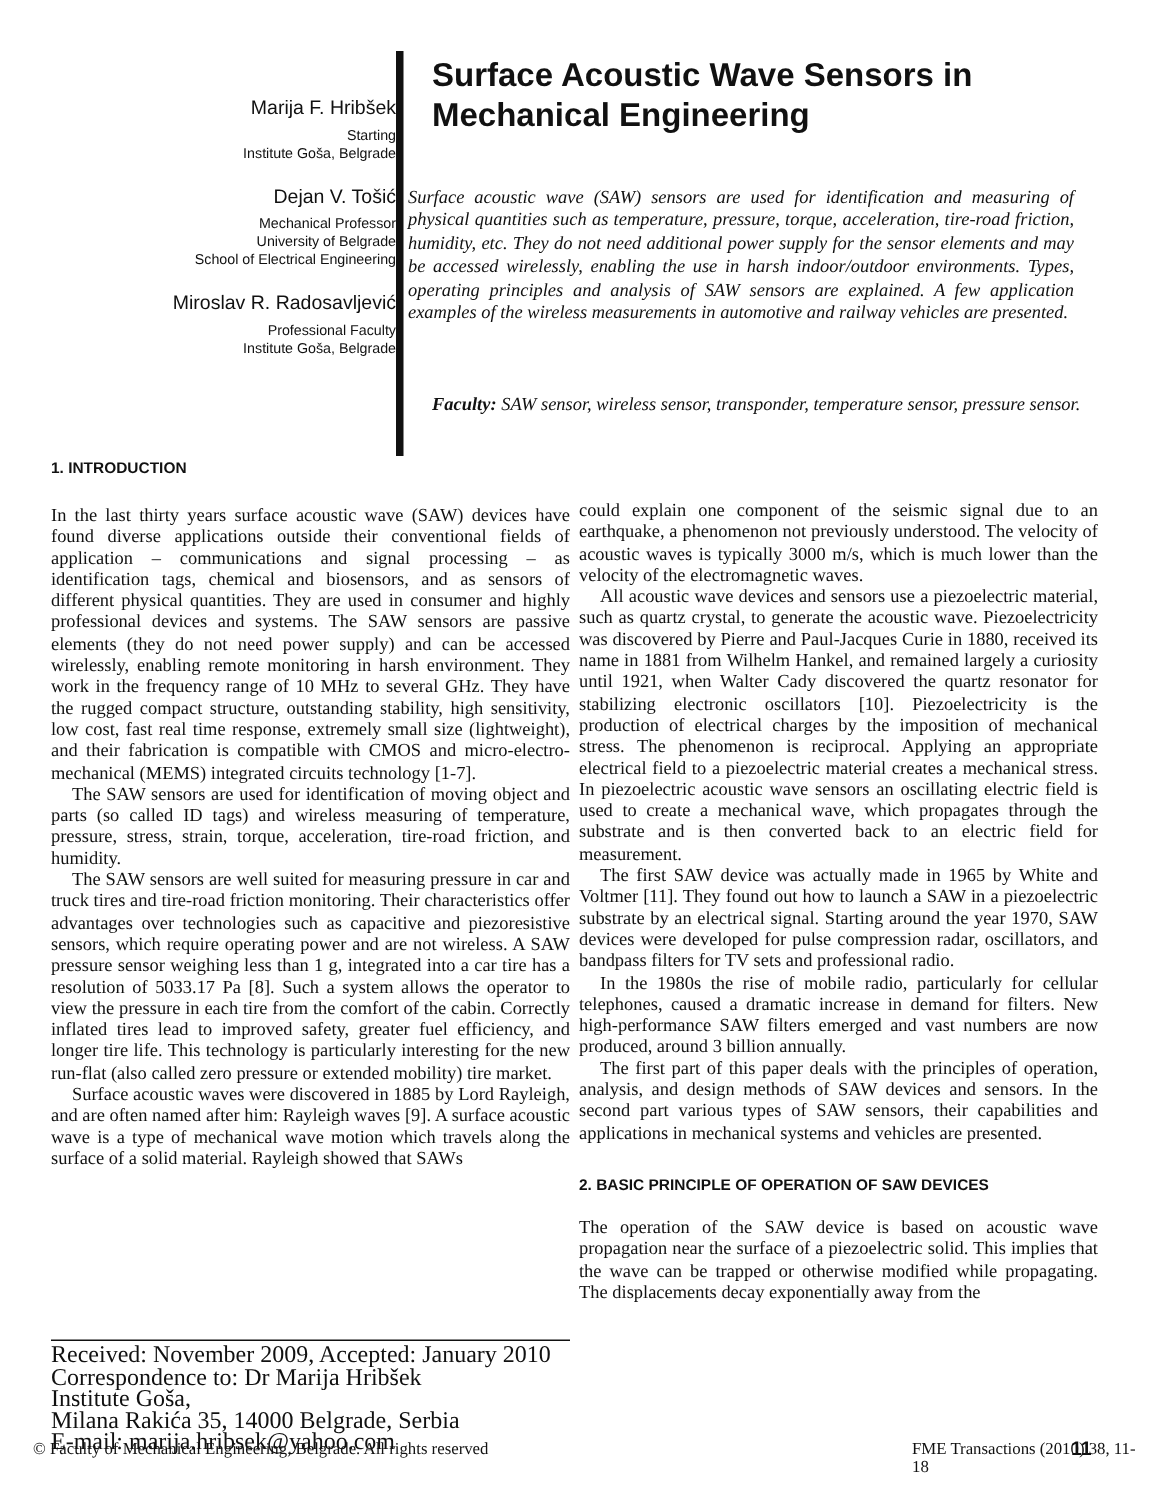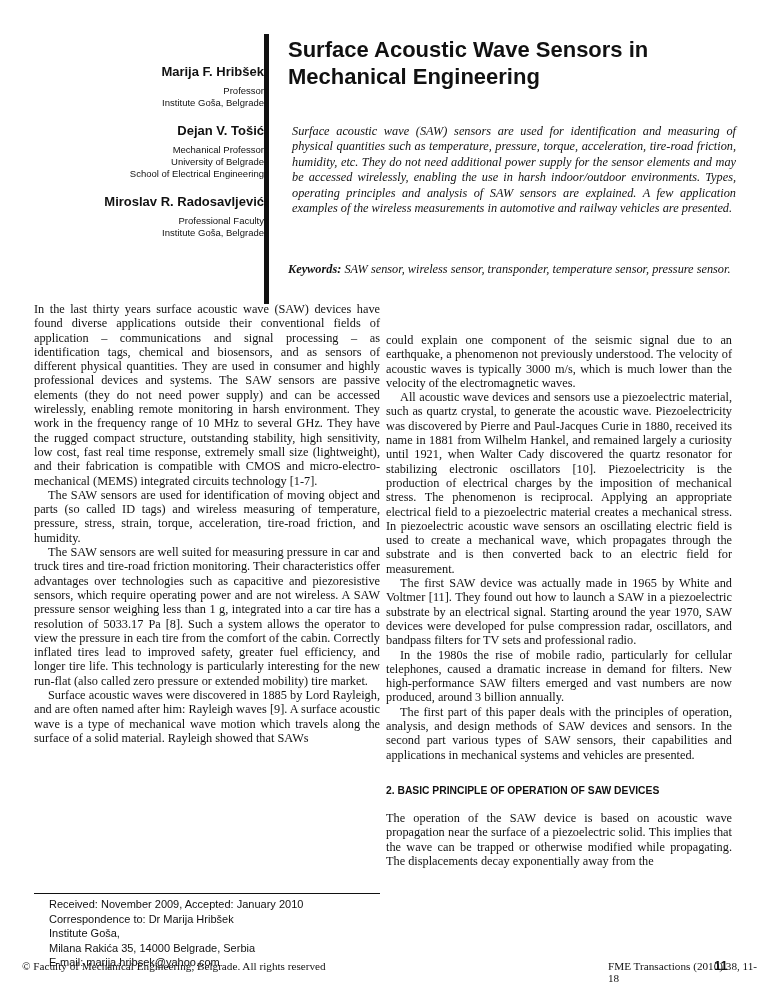--- a/index.html
+++ b/index.html
@@ -1,76 +1,77 @@
 <!DOCTYPE html>
 <html><head>
 <meta charset="utf-8">
 <style>
   html, body { margin: 0; padding: 0; background: #ffffff; }
   body { width: 768px; height: 994px; position: relative; overflow: hidden; color: #111; }
 
   
   .authors { position: absolute; left: 30px; top: 64px; width: 234px; text-align: right; }
-  .author-name { font-family: "Liberation Sans", sans-serif; font-weight: bold; font-size: 13px; margin: 0 0 6px 0; }
+  .author-name { font-family: "Liberation Sans", sans-serif; font-weight: normal; font-size: 13px; margin: 0 0 6px 0; }
   .author-aff { font-family: "Liberation Sans", sans-serif; font-size: 9.5px; line-height: 12px; margin: 0; }
   .author-block { margin-bottom: 14px; }
 
   .vbar { position: absolute; left: 264px; top: 34px; width: 5px; height: 270px; background: #111; }
 
   
   .title { position: absolute; left: 288px; top: 36px; width: 440px; font-family: "Liberation Sans", sans-serif; font-weight: bold; font-size: 22px; line-height: 27px; margin: 0; }
-  .abstract { position: absolute; left: 292px; top: 124px; width: 444px; font-family: "Liberation Serif", serif; font-style: italic; font-size: 12.3px; line-height: 15.4px; text-align: justify; margin: 0; }
+  .abstract { position: absolute; left: 272px; top: 124px; width: 444px; font-family: "Liberation Serif", serif; font-style: italic; font-size: 12.3px; line-height: 15.4px; text-align: justify; margin: 0; }
   .keywords { position: absolute; left: 288px; top: 262px; width: 444px; font-family: "Liberation Serif", serif; font-style: italic; font-size: 12.3px; line-height: 15.4px; margin: 0; }
   .keywords b { font-weight: bold; }
 
   
   .col { position: absolute; top: 302px; width: 346px; font-family: "Liberation Serif", serif; font-size: 12.3px; line-height: 14.3px; text-align: justify; }
   .col-left { left: 34px; }
   .col-right { left: 386px; top: 333px; }
   .section-head { font-family: "Liberation Sans", sans-serif; font-weight: bold; font-size: 10.3px; line-height: 13px; margin: 0; text-align: left; }
   .p { margin: 0; text-indent: 0; }
   .p.indent { text-indent: 14px; }
 
   .footnote-rule { position: absolute; left: 34px; top: 893px; width: 346px; height: 1px; background: #111; }
-  .footnote { position: absolute; left: 49px; top: 897px; width: 346px; font-family: Liberation Sans, sans-serif; font-size: 11px; line-height: 14.5px; }
+  .footnote { position: absolute; left: 34px; top: 897px; width: 346px; font-family: Liberation Serif, serif; font-size: 16px; line-height: 14.5px; }
   .footnote div { margin: 0; }
 
   .footer-left { position: absolute; left: 22px; top: 960px; font-family: "Liberation Serif", serif; font-size: 11.2px; }
   .footer-right { position: absolute; left: 608px; top: 960px; font-family: "Liberation Serif", serif; font-size: 11.2px; }
   .footer-page { position: absolute; left: 714px; top: 958px; font-family: "Liberation Sans", sans-serif; font-weight: bold; font-size: 13px; }
 </style>
 </head>
 <body>
 
 <div class="authors">
   <div class="author-block">
     <p class="author-name">Marija F. Hribšek</p>
-    <p class="author-aff">Professor</p>
+    <p class="author-aff">Starting</p>
     <p class="author-aff">Institute Goša, Belgrade</p>
   </div>
   <div class="author-block">
     <p class="author-name">Dejan V. Tošić</p>
     <p class="author-aff">Mechanical Professor</p>
     <p class="author-aff">University of Belgrade</p>
     <p class="author-aff">School of Electrical Engineering</p>
   </div>
   <div class="author-block">
     <p class="author-name">Miroslav R. Radosavljević</p>
     <p class="author-aff">Professional Faculty</p>
     <p class="author-aff">Institute Goša, Belgrade</p>
   </div>
 </div>
 
 <div class="vbar"></div>
 
 <h1 class="title">Surface Acoustic Wave Sensors in Mechanical Engineering</h1>
 <p class="abstract">Surface acoustic wave (SAW) sensors are used for identification and measuring of physical quantities such as temperature, pressure, torque, acceleration, tire-road friction, humidity, etc. They do not need additional power supply for the sensor elements and may be accessed wirelessly, enabling the use in harsh indoor/outdoor environments. Types, operating principles and analysis of SAW sensors are explained. A few application examples of the wireless measurements in automotive and railway vehicles are presented.</p>
-<p class="keywords"><b>Keywords:</b> <span>SAW sensor, wireless sensor, transponder, temperature sensor, pressure sensor.</span></p>
+<p class="keywords"><b>Faculty:</b> <span>SAW sensor, wireless sensor, transponder, temperature sensor, pressure sensor.</span></p>
 
 <div class="col col-left">
+  <p class="section-head" style="margin-top:4px;margin-bottom:17px;">1. INTRODUCTION</p>
   <p class="p">In the last thirty years surface acoustic wave (SAW) devices have found diverse applications outside their conventional fields of application – communications and signal processing – as identification tags, chemical and biosensors, and as sensors of different physical quantities. They are used in consumer and highly professional devices and systems. The SAW sensors are passive elements (they do not need power supply) and can be accessed wirelessly, enabling remote monitoring in harsh environment. They work in the frequency range of 10 MHz to several GHz. They have the rugged compact structure, outstanding stability, high sensitivity, low cost, fast real time response, extremely small size (lightweight), and their fabrication is compatible with CMOS and micro-electro-mechanical (MEMS) integrated circuits technology [1-7].</p>
   <p class="p indent">The SAW sensors are used for identification of moving object and parts (so called ID tags) and wireless measuring of temperature, pressure, stress, strain, torque, acceleration, tire-road friction, and humidity.</p>
   <p class="p indent">The SAW sensors are well suited for measuring pressure in car and truck tires and tire-road friction monitoring. Their characteristics offer advantages over technologies such as capacitive and piezoresistive sensors, which require operating power and are not wireless. A SAW pressure sensor weighing less than 1 g, integrated into a car tire has a resolution of 5033.17 Pa [8]. Such a system allows the operator to view the pressure in each tire from the comfort of the cabin. Correctly inflated tires lead to improved safety, greater fuel efficiency, and longer tire life. This technology is particularly interesting for the new run-flat (also called zero pressure or extended mobility) tire market.</p>
   <p class="p indent">Surface acoustic waves were discovered in 1885 by Lord Rayleigh, and are often named after him: Rayleigh waves [9]. A surface acoustic wave is a type of mechanical wave motion which travels along the surface of a solid material. Rayleigh showed that SAWs</p>
 </div>
 
 <div class="col col-right">
   <p class="p">could explain one component of the seismic signal due to an earthquake, a phenomenon not previously understood. The velocity of acoustic waves is typically 3000 m/s, which is much lower than the velocity of the electromagnetic waves.</p>
   <p class="p indent">All acoustic wave devices and sensors use a piezoelectric material, such as quartz crystal, to generate the acoustic wave. Piezoelectricity was discovered by Pierre and Paul-Jacques Curie in 1880, received its name in 1881 from Wilhelm Hankel, and remained largely a curiosity until 1921, when Walter Cady discovered the quartz resonator for stabilizing electronic oscillators [10]. Piezoelectricity is the production of electrical charges by the imposition of mechanical stress. The phenomenon is reciprocal. Applying an appropriate electrical field to a piezoelectric material creates a mechanical stress. In piezoelectric acoustic wave sensors an oscillating electric field is used to create a mechanical wave, which propagates through the substrate and is then converted back to an electric field for measurement.</p>
   <p class="p indent">The first SAW device was actually made in 1965 by White and Voltmer [11]. They found out how to launch a SAW in a piezoelectric substrate by an electrical signal. Starting around the year 1970, SAW devices were developed for pulse compression radar, oscillators, and bandpass filters for TV sets and professional radio.</p>

